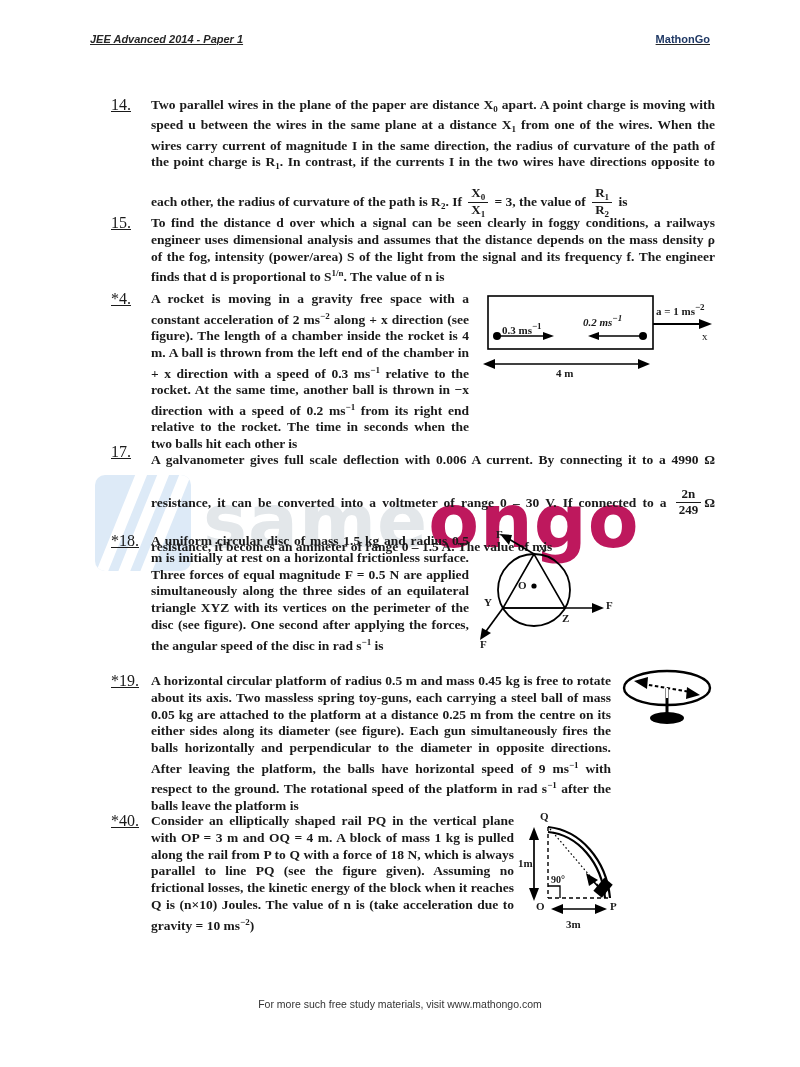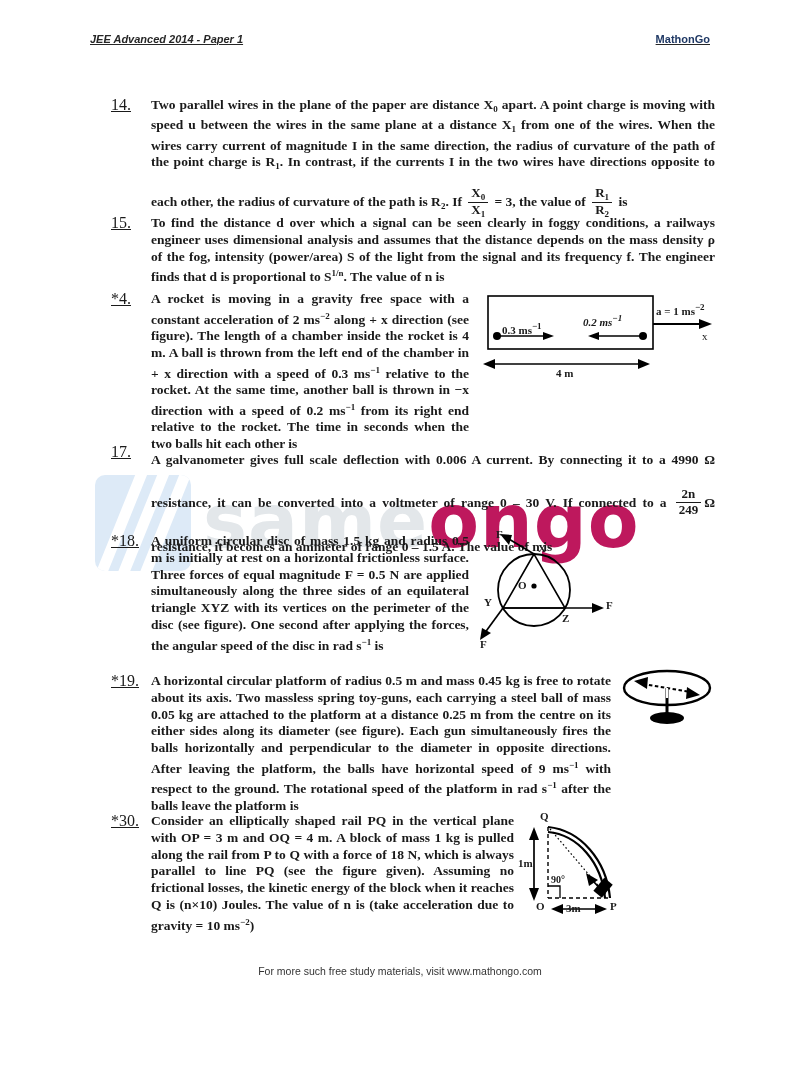--- a/index.html
+++ b/index.html
@@ -75,21 +75,21 @@
     z-index: 3;
     text-decoration: underline;
   }
   .page-header .right {
     font-style: normal;
     color: #1f3864;
   }
   .page-footer {
     position: absolute;
     left: 0;
-    top: 965px;
+    top: 998px;
     width: 800px;
     text-align: center;
     font-family: "Liberation Sans", sans-serif;
     font-size: 10.5px;
     color: #333;
     z-index: 3;
   }
 
   
   .q {
@@ -239,21 +239,21 @@
     <line x1="50" y1="20" x2="50" y2="45" stroke="#000" stroke-width="3"></line>
     <ellipse cx="50" cy="50" rx="17" ry="6" fill="#000"></ellipse>
     <line x1="26" y1="16" x2="74" y2="24" stroke="#000" stroke-width="2" stroke-dasharray="3.5,2.5"></line>
     <polygon points="17,13 31,9 30,21" fill="#000"></polygon>
     <polygon points="83,27 69,31 70,19" fill="#000"></polygon>
     <line x1="50" y1="20" x2="50" y2="30" stroke="#fff" stroke-width="2.2"></line>
   </svg>
 </div>
 
 <div class="q" style="left:95px; top:813px; width:440px;">
-  <div class="q-num">*30.</div>
+  <div class="q-num">*40.</div>
   <div class="q-body" style="width:363px;"><span>Consider an elliptically shaped rail PQ in the vertical plane with OP = 3 m and OQ = 4 m. A block of mass 1 kg is pulled along the rail from P to Q with a force of 18 N, which is always parallel to line PQ (see the figure given). Assuming no frictional losses, the kinetic energy of the block when it reaches Q is (n×10) Joules. The value of n is (take acceleration due to gravity = 10 ms</span><sup>−2</sup><span>)</span></div>
 </div>
 
 <div class="fig" style="left:518px; top:810px; width:115px; height:108px;">
   <svg width="115" height="108" viewBox="0 0 115 108">
     <path d="M 30 17 A 68 80 0 0 1 92 88" fill="none" stroke="#000" stroke-width="2.2"></path>
     <path d="M 30 22 A 62 74 0 0 1 87 88" fill="none" stroke="#000" stroke-width="2.2"></path>
     <line x1="30" y1="17" x2="30" y2="88" stroke="#000" stroke-width="1.4" stroke-dasharray="4,3"></line>
     <line x1="30" y1="88" x2="92" y2="88" stroke="#000" stroke-width="1.4" stroke-dasharray="4,3"></line>
     <line x1="32" y1="19" x2="89" y2="86" stroke="#000" stroke-width="1.2" stroke-dasharray="1.6,2.4"></line>
@@ -265,17 +265,17 @@
     <polygon points="16,17 11,30 21,30" fill="#000"></polygon>
     <polygon points="16,91 11,78 21,78" fill="#000"></polygon>
     <line x1="42" y1="99" x2="80" y2="99" stroke="#000" stroke-width="1.7"></line>
     <polygon points="33,99 45,94 45,104" fill="#000"></polygon>
     <polygon points="89,99 77,94 77,104" fill="#000"></polygon>
   </svg>
   <div class="lbl" style="left:22px; top:0px;">Q</div>
   <div class="lbl" style="left:18px; top:90px;">O</div>
   <div class="lbl" style="left:92px; top:90px;">P</div>
   <div class="lbl" style="left:0px; top:47px;">1m</div>
-  <div class="lbl" style="left:48px; top:92px;">3m</div>
+  <div class="lbl" style="left:48px; top:108px;">3m</div>
   <div class="lbl lbl-sm" style="left:33px; top:64px;">90°</div>
 </div>
 
 <div class="page-footer">For more such free study materials, visit www.mathongo.com</div>
 
 </body></html>

